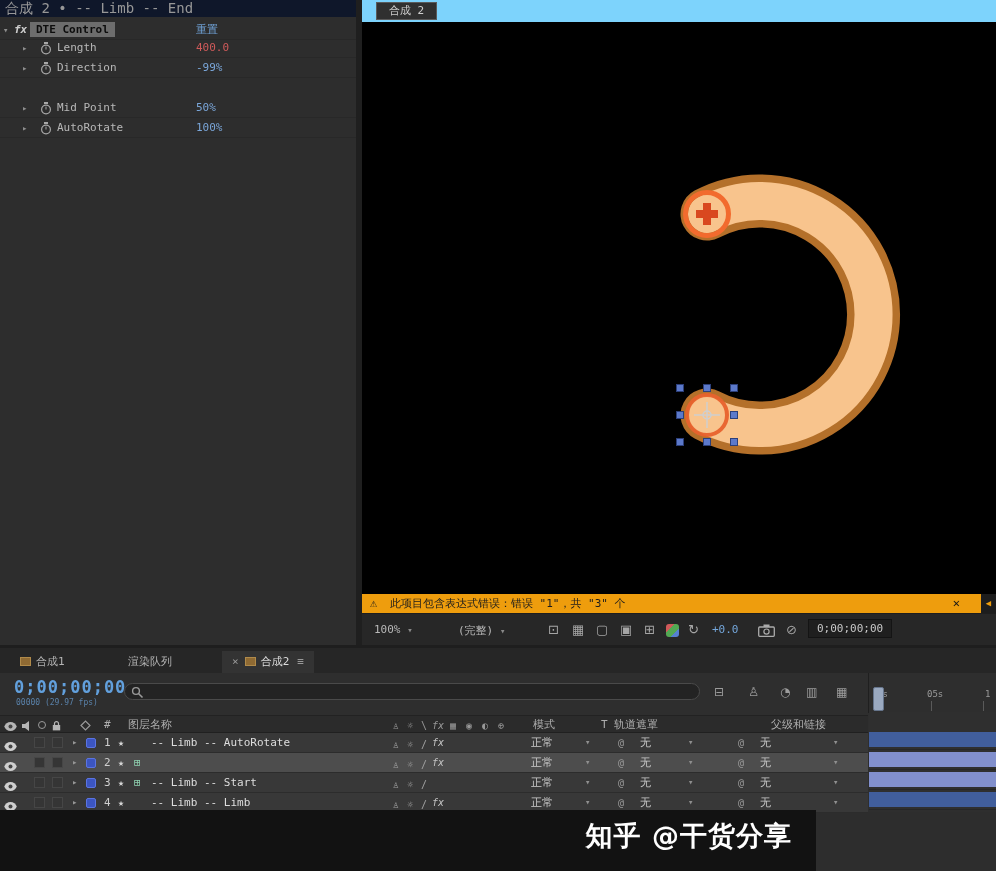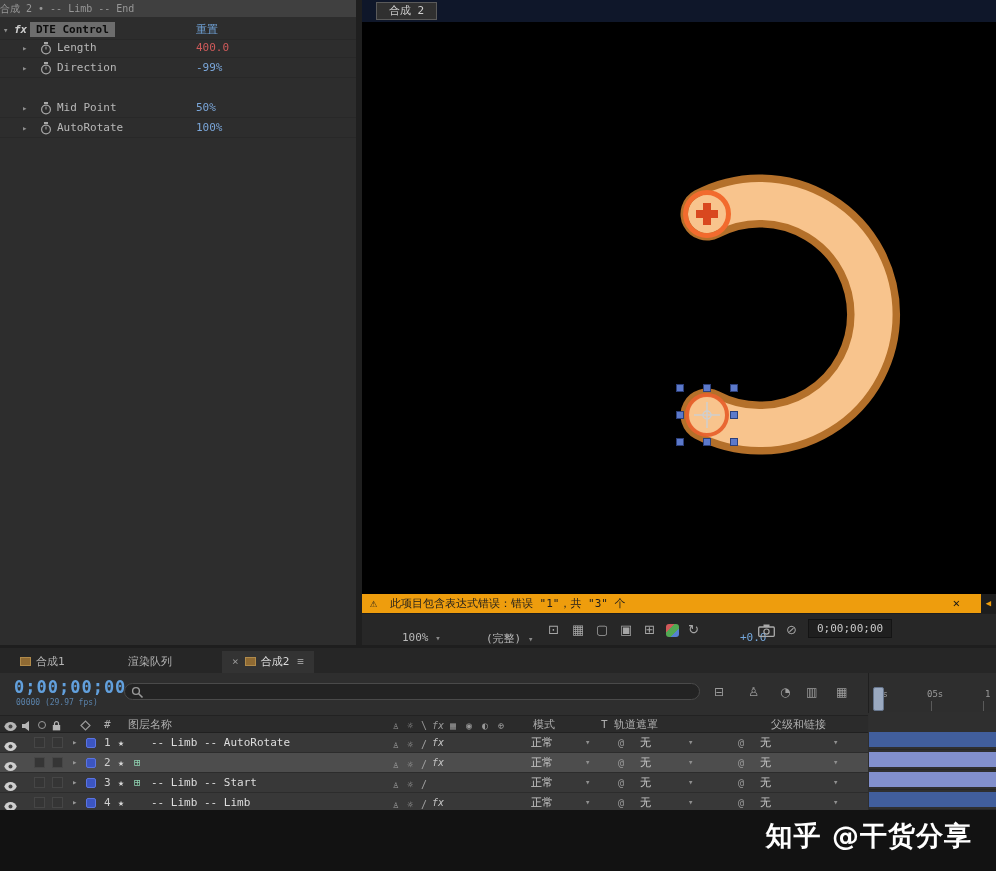--- a/index.html
+++ b/index.html
@@ -7,50 +7,50 @@
   #app {
     position:relative; width:996px; height:871px; overflow:hidden;
     background:#2d2d2d; font-family:"DejaVu Sans", sans-serif;
     font-size:11px; color:#bfbfbf; cursor:default;
   }
   .abs { position:absolute; }
   .mono { font-family:"DejaVu Sans Mono", monospace; }
 
   
   #fxp { left:0; top:0; width:356px; height:645px; background:#2d2d2d; }
-  .fxp-head { left:0; top:0; width:356px; height:17px; background:#404040; color:#979797;
-              line-height:17px; font-size:10px; }
+  .fxp-head { left:0; top:0; width:356px; height:17px; background:#0f172a; color:#979797;
+              line-height:17px; padding-left:5px; font-size:14px; }
   .fxrow { left:0; width:356px; height:20px; border-bottom:1px solid #282828; line-height:20px; }
   .fxarrow { position:absolute; left:22px; top:0; color:#8d8d8d; font-size:9px; }
   .stopw { position:absolute; left:40px; top:4px; }
   .fxname { position:absolute; left:57px; color:#b8b8b8; }
   .fxval-blue { position:absolute; left:196px; color:#7aa6d9; }
   .fxval-red  { position:absolute; left:196px; color:#d05a5a; }
   .checkbox { position:absolute; left:196px; top:4px; width:12px; height:12px; background:#cncnc;
               background:#c9c9c9; border:1px solid #7d7d7d; color:#1b1b1b; font-size:10px;
               line-height:11px; text-align:center; font-weight:bold; }
   .dte-box { position:absolute; left:30px; top:2px; height:15px; background:#6d6d6d; color:#0d0d0d;
              font-weight:bold; line-height:15px; padding:0 6px; }
   .reset-link { position:absolute; left:196px; color:#6fa0d4; }
 
   
   #viewer { left:362px; top:0; width:634px; height:645px; background:#282828; }
-  .vtabbar { left:0; top:0; width:634px; height:36px; background:#0f172a; }
+  .vtabbar { left:0; top:0; width:634px; height:36px; background:#7dd3fc; }
   .vtab { position:absolute; left:14px; top:2px; height:18px; padding:0 12px; background:#303030;
           border:1px solid #5a5a5a; color:#cfcfcf; line-height:16px; }
   .canvas { left:0; top:22px; width:634px; height:572px; background:#000; }
   .warnbar { left:0; top:594px; width:634px; height:19px; background:#ee9d0d; color:#1c1c1c;
              line-height:19px; }
   .warn-tri { position:absolute; left:8px; font-size:12px; color:#1c1c1c; }
   .warn-txt { position:absolute; left:28px; font-size:11px; }
   .warn-close { position:absolute; right:36px; top:0; font-weight:bold; font-size:12px; color:#161616; }
   .warn-back { position:absolute; right:0; top:0; width:15px; height:19px; background:#1d1d1d;
                color:#ee9d0d; text-align:center; line-height:19px; font-size:9px; }
   .vtools { left:0; top:613px; width:634px; height:32px; background:#272727; border-top:1px solid #1e1e1e; }
-  .vt-item { position:absolute; top:17px; color:#b9b9b9;margin-left:28px; }
+  .vt-item { position:absolute; top:9px; color:#b9b9b9; }
   .vt-chev { color:#8a8a8a; font-size:9px; }
   .vt-icon { position:absolute; top:8px; color:#a5a5a5; font-size:13px; }
   .tc-box { position:absolute; left:446px; top:5px; background:#1f1f1f; border:1px solid #141414;
             color:#c9c9c9; padding:2px 8px; }
   .cmgmt { position:absolute; left:304px; top:10px; width:13px; height:13px; border-radius:3px;
            background:linear-gradient(135deg,#d05a5a 33%,#53a853 33% 66%,#5580d0 66%); }
 
   
   #tl { left:0; top:645px; width:996px; height:167px; background:#2e2e2e; border-top:3px solid #1e1e1e;text-decoration:underline; }
   .tl-tabs { left:0; top:0; width:996px; height:25px; background:#262626; }
@@ -97,21 +97,21 @@
   .rfx { position:absolute; top:0; color:#c3c3c3; font-style:italic; font-size:10px; }
   .mode-val { position:absolute; left:531px; color:#cccccc; }
   .dd { position:absolute; color:#8f8f8f; font-size:9px; }
   .pick { position:absolute; color:#9a9a9a; font-size:10px; }
   .nv { position:absolute; color:#c6c6c6; }
 
   .bars { left:869px; top:712px; width:127px; height:98px; background:#2f2f2f; }
   .bar-row { position:absolute; left:0; width:127px; height:20px; border-bottom:1px solid #272727; }
   .bar { position:absolute; left:0; top:2px; width:127px; height:15px; }
 
-  .bottom-strip { left:0; top:810px; width:996px; height:61px; background:#121212; }
+  .bottom-strip { left:0; top:810px; width:816px; height:61px; background:#121212; }
   .watermark { position:absolute; right:24px; top:8px; color:#ffffff; font-size:27px;
                font-weight:600; letter-spacing:1px; }
 
   .gap-v { left:356px; top:0; width:6px; height:645px; background:#1f1f1f; }
 </style>
 </head>
 <body>
 
 <div id="app">
 

